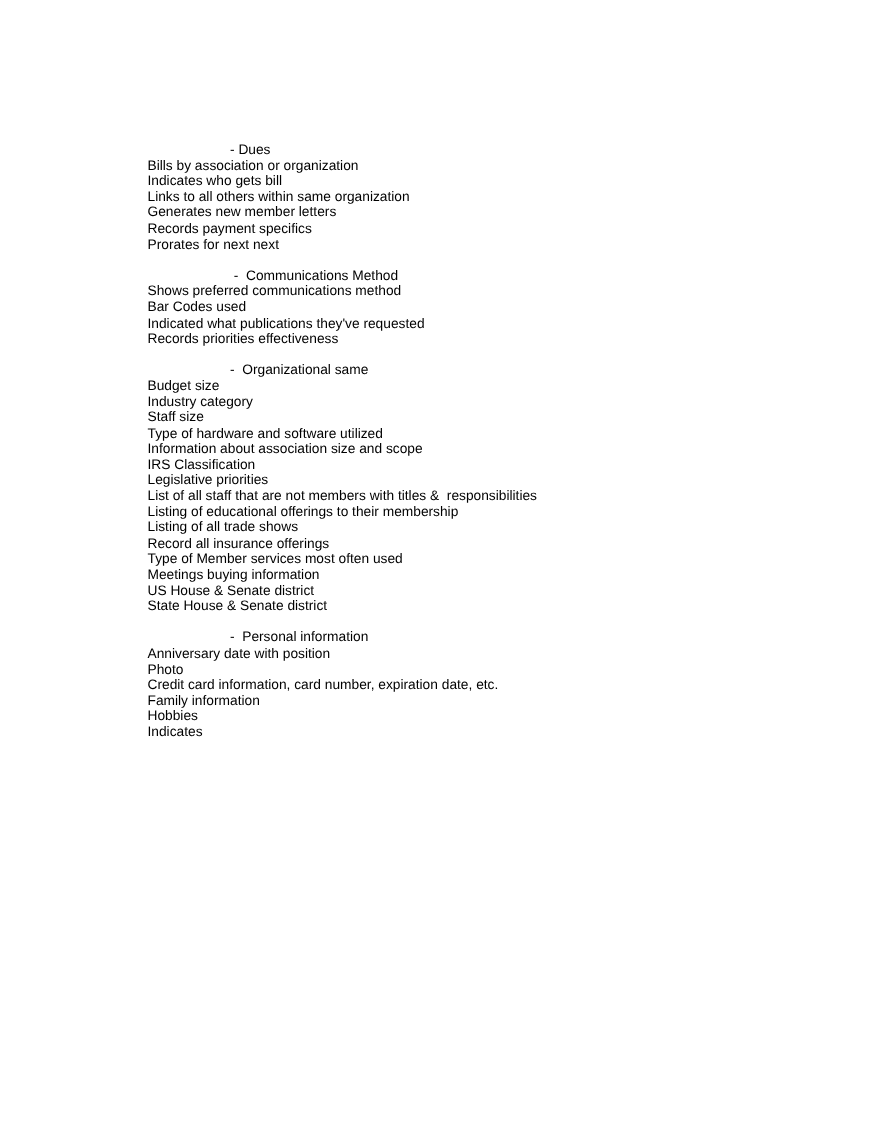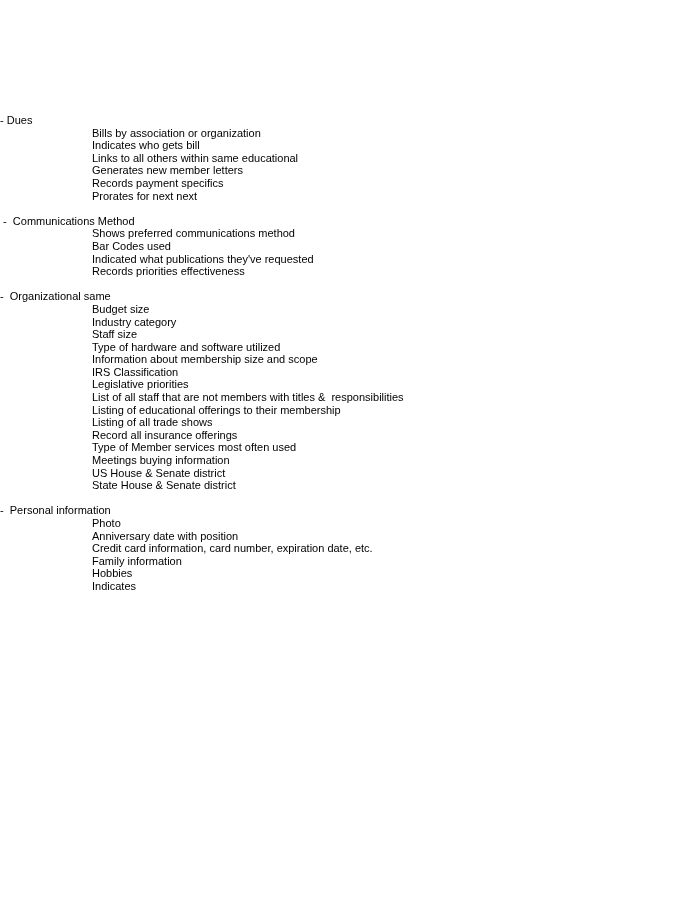--- a/index.html
+++ b/index.html
@@ -1,66 +1,66 @@
 <!DOCTYPE html>
 <html><head>
 <meta charset="utf-8">
 <style>
   html, body { margin: 0; padding: 0; background: #ffffff; }
   body { width: 696px; height: 900px; position: relative; overflow: hidden;
          font-family: "Liberation Sans", sans-serif; font-size: 11px; color: #000; }
   .page { position: absolute; left: 0; top: 114px; width: 696px; }
   .section { margin-bottom: 12.6px; }
   .line { height: 12.6px; line-height: 12.6px; white-space: pre; }
-  .head { }
-  .item { padding-left: 92px; }
+  .head { padding-left: 184px; }
+  .item { padding-left: 118px; }
 </style>
 </head>
 <body>
 
 <div class="page">
   <div class="section">
     <div class="line head">- Dues</div>
     <div class="line item">Bills by association or organization</div>
     <div class="line item">Indicates who gets bill</div>
-    <div class="line item">Links to all others within same educational</div>
+    <div class="line item">Links to all others within same organization</div>
     <div class="line item">Generates new member letters</div>
     <div class="line item">Records payment specifics</div>
     <div class="line item">Prorates for next next</div>
   </div>
 
   <div class="section">
     <div class="line head"> -  Communications Method</div>
     <div class="line item">Shows preferred communications method</div>
     <div class="line item">Bar Codes used</div>
     <div class="line item">Indicated what publications they've requested</div>
     <div class="line item">Records priorities effectiveness</div>
   </div>
 
   <div class="section">
     <div class="line head">-  Organizational same</div>
     <div class="line item">Budget size</div>
     <div class="line item">Industry category</div>
     <div class="line item">Staff size</div>
     <div class="line item">Type of hardware and software utilized</div>
-    <div class="line item">Information about membership size and scope</div>
+    <div class="line item">Information about association size and scope</div>
     <div class="line item">IRS Classification</div>
     <div class="line item">Legislative priorities</div>
     <div class="line item">List of all staff that are not members with titles &amp;  responsibilities</div>
     <div class="line item">Listing of educational offerings to their membership</div>
     <div class="line item">Listing of all trade shows</div>
     <div class="line item">Record all insurance offerings</div>
     <div class="line item">Type of Member services most often used</div>
     <div class="line item">Meetings buying information</div>
     <div class="line item">US House &amp; Senate district</div>
     <div class="line item">State House &amp; Senate district</div>
   </div>
 
   <div class="section">
     <div class="line head">-  Personal information</div>
+    <div class="line item">Anniversary date with position</div>
     <div class="line item">Photo</div>
-    <div class="line item">Anniversary date with position</div>
     <div class="line item">Credit card information, card number, expiration date, etc.</div>
     <div class="line item">Family information</div>
     <div class="line item">Hobbies</div>
     <div class="line item">Indicates</div>
   </div>
 </div>
 
 </body></html>

